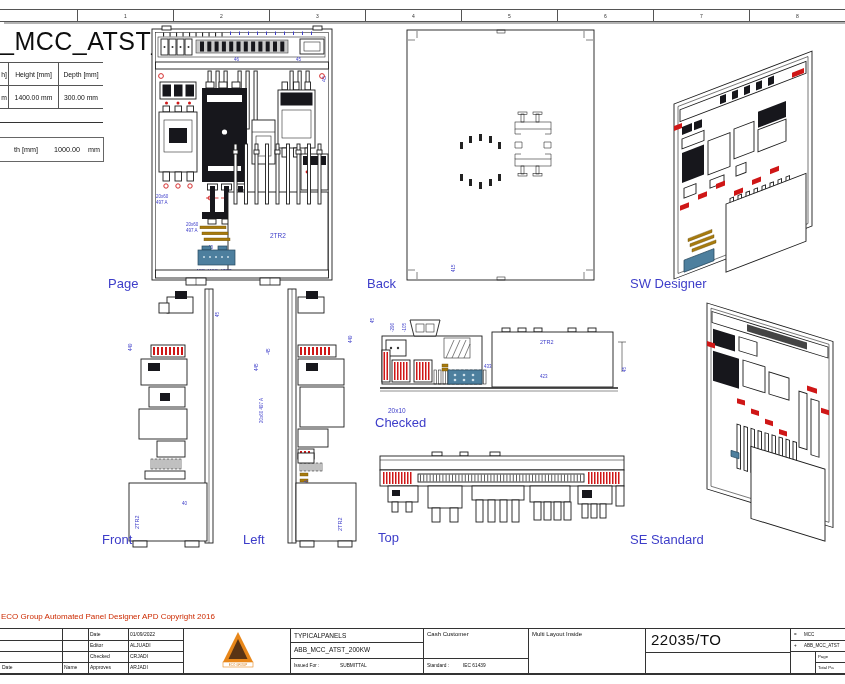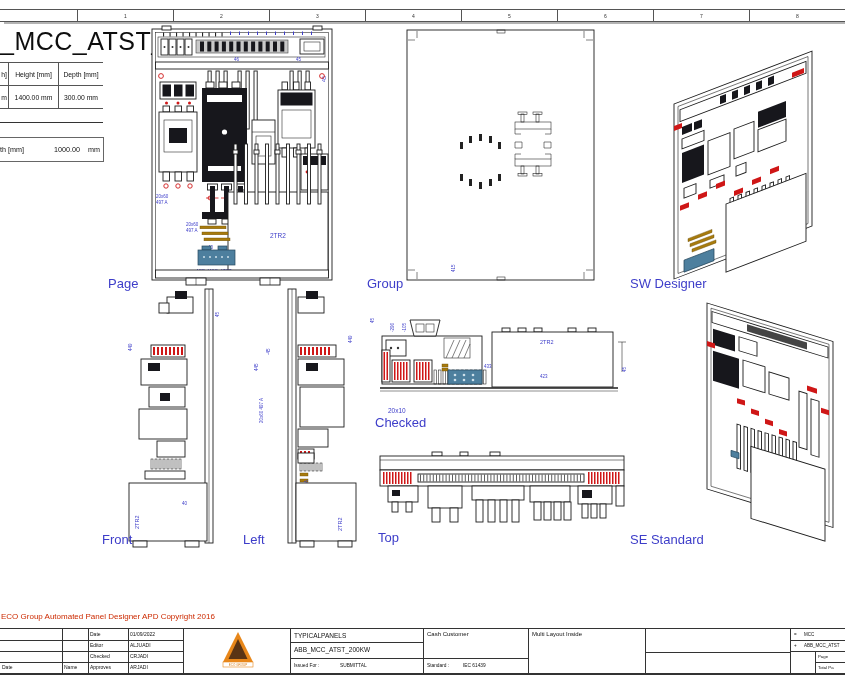--- a/index.html
+++ b/index.html
@@ -13,21 +13,21 @@
   .ruler-shadow{position:absolute;top:22px;left:4px;width:841px;height:2px;background:#b3b3b3;}
   
   .dwg-title{position:absolute;top:27px;left:0;font-size:25px;letter-spacing:.5px;color:#0d0d0d;white-space:nowrap;}
   .dtable{position:absolute;top:62px;left:0;border-top:1px solid #555;border-bottom:1px solid #555;width:102px;}
   .dtr{display:flex;}
   .dtd{box-sizing:border-box;border-right:1px solid #555;border-bottom:1px solid #555;
        font-size:6.8px;display:flex;align-items:center;justify-content:center;height:23px;overflow:hidden;white-space:nowrap;}
   .hrule{position:absolute;top:122px;left:0;width:103px;border-top:1px solid #333;}
   .wfield{position:absolute;top:137px;left:0;width:104px;height:25px;border:1px solid #666;border-left:none;
           box-sizing:border-box;display:flex;align-items:center;font-size:7.2px;background:#fff;}
-  .wfield .wl{width:38px;}
+  .wfield .wl{width:38px;text-align:right;}
   .wfield .wv{width:40px;text-align:right;padding-left:2px;}
   .wfield .wu{flex:1;text-align:right;padding-right:3px;}
   
   .vlabel{position:absolute;color:#3d3dc9;font-size:13px;white-space:nowrap;}
   .vsub{position:absolute;color:#3d3dc9;font-size:6.5px;white-space:nowrap;}
   svg{position:absolute;overflow:visible;}
   .wht{fill:#fff;stroke:#1c1c1c;stroke-width:.9;}
   .lt{fill:none;stroke:#1c1c1c;stroke-width:.55;}
   .blk{fill:#17171c;}
   .gry{fill:#c9c9c9;stroke:#444;stroke-width:.6;}
@@ -309,21 +309,21 @@
       <path class="lt" d="M112,116 h7 v6 h-7 z M141,116 h7 v6 h-7 z"></path>
       <rect class="lt" x="112" y="133" width="36" height="7"></rect>
       <rect class="lt" x="118" y="140" width="3" height="8"></rect>
         <rect class="lt" x="133" y="140" width="3" height="8"></rect>
       <rect class="lt" x="115" y="147.5" width="9" height="2.5"></rect>
         <rect class="lt" x="130" y="147.5" width="9" height="2.5"></rect>
       <path class="lt" d="M112,133 v-5 h6 M148,133 v-5 h-6"></path>
     </g>
     <text class="dm" transform="translate(52,246) rotate(-90)">415</text>
   </svg>
-  <div class="vlabel" style="left:367px;top:276px">Group</div>
+  <div class="vlabel" style="left:367px;top:276px">Back</div>
 
   <svg style="left:660px;top:26px" width="185" height="262" viewBox="0 0 185 262">
     <g transform="translate(14,78) skewY(-21)">
       <rect class="wht" x="0" y="0" width="138" height="175"></rect>
       <rect class="lt" x="4" y="4" width="130" height="167"></rect>
       <rect class="wht" x="6" y="8" width="126" height="12"></rect>
       <g class="blk">
           <rect x="46" y="10" width="6" height="8"></rect>
           <rect x="58" y="10" width="6" height="8"></rect>
           <rect x="70" y="10" width="6" height="8"></rect>
@@ -679,20 +679,21 @@
     <div class="tc" style="left:294px;top:13px;width:126px;line-height:16px;font-size:6.5px">ABB_MCC_ATST_200KW</div>
     <div class="tc" style="left:294px;top:29px;width:60px;line-height:15px;font-size:4.8px">Issued For :</div>
     <div class="tc" style="left:340px;top:29px;width:80px;line-height:15px;font-size:4.8px">SUBMITTAL</div>
     <div class="tc" style="left:427px;top:29px;width:50px;line-height:15px;font-size:4.8px">Standard :</div>
     <div class="tc" style="left:463px;top:29px;width:60px;line-height:15px;font-size:4.8px">IEC 61439</div>
 
     <div class="tc" style="left:427px;top:2px;width:96px;font-size:6px">Cash Customer</div>
     <div class="tc" style="left:532px;top:2px;width:110px;font-size:6px">Multi Layout Inside</div>
 
     <div class="hl" style="left:645px;top:23px;width:145px"></div>
+    <div class="tc dwgnum" style="left:651px;top:2px;width:136px">22035/TO</div>
 
     <div class="hl" style="left:790px;top:11px;width:55px"></div>
     <div class="hl" style="left:790px;top:22px;width:55px"></div>
     <div class="hl" style="left:815px;top:33px;width:30px"></div>
     <div class="vl" style="left:815px;top:22px;bottom:0"></div>
     <div class="tc" style="left:794px;top:0;width:10px;line-height:11px;font-size:4.5px">=</div>
     <div class="tc" style="left:804px;top:0;width:40px;line-height:11px;font-size:4.5px">MCC</div>
     <div class="tc" style="left:794px;top:11px;width:10px;line-height:11px;font-size:4.5px">+</div>
     <div class="tc" style="left:804px;top:11px;width:41px;line-height:11px;font-size:4.5px">ABB_MCC_ATST</div>
     <div class="tc" style="left:818px;top:22px;width:27px;line-height:11px;font-size:4.3px">Page</div>

